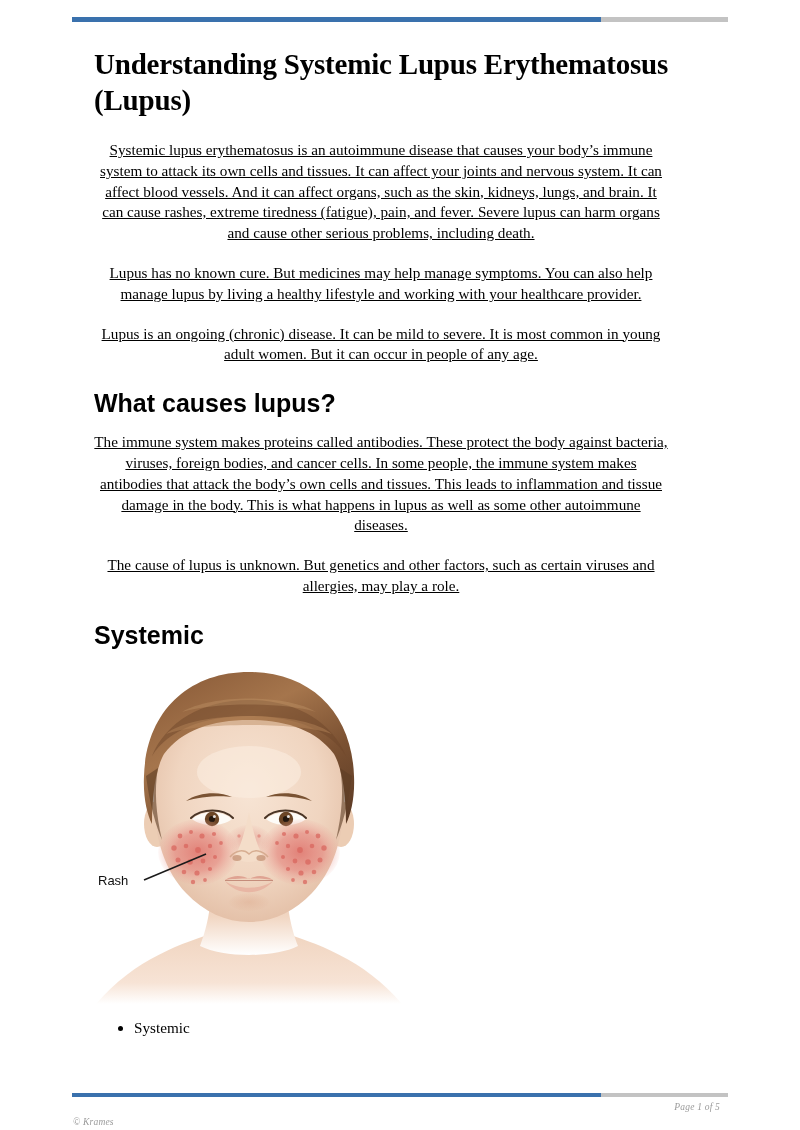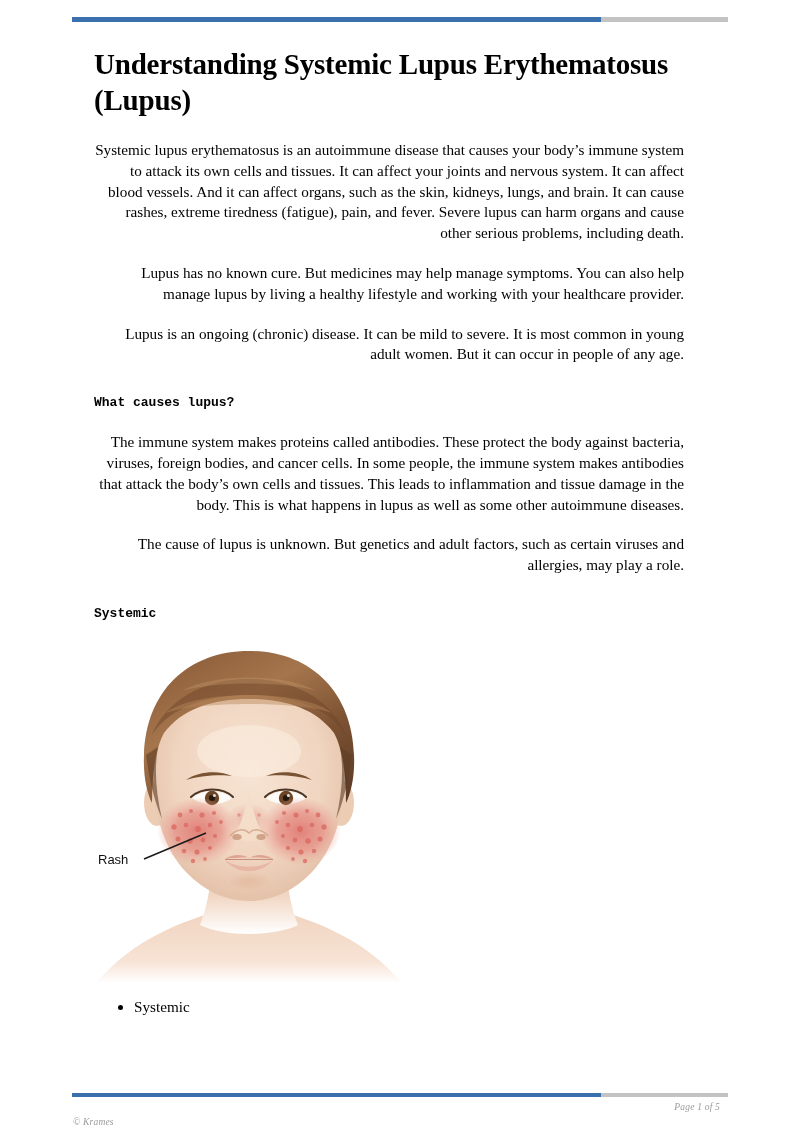--- a/index.html
+++ b/index.html
@@ -56,32 +56,33 @@
   h1.doc-title {
     font-size: 29px;
     line-height: 36px;
     font-weight: bold;
     margin: 0 0 22px 0;
     letter-spacing: -0.2px;
     font-family: "Liberation Serif", "DejaVu Serif", serif;
   }
 
   h2.section-head {
-    font-size: 13px;
+    font-size: 25px;
     line-height: 24px;
     font-weight: bold;
     margin: 26px 0 17px 0;
-    font-family: Liberation Mono, monospace;
+    font-family: Liberation Sans, sans-serif;
   }
 
   p.body-text {
     font-size: 15.2px;
     line-height: 20.8px;
-    margin: 0 0 19px 0;
-    text-align: right;
+    margin: 0 16px 19px 0;
+    text-align: center;
+    text-decoration: underline;
   }
 
   ul.symptom-list {
     margin: 14px 0 0 0;
     padding-left: 40px;
     list-style: disc;
   }
   ul.symptom-list li {
     font-size: 15.2px;
     line-height: 20.8px;
@@ -128,21 +129,21 @@
 
     <h1 class="doc-title">Understanding Systemic Lupus Erythematosus (Lupus)</h1>
 
     <p class="body-text">Systemic lupus erythematosus is an autoimmune disease that causes your body’s immune system to attack its own cells and tissues. It can affect your joints and nervous system. It can affect blood vessels. And it can affect organs, such as the skin, kidneys, lungs, and brain. It can cause rashes, extreme tiredness (fatigue), pain, and fever. Severe lupus can harm organs and cause other serious problems, including death.</p>
     <p class="body-text">Lupus has no known cure. But medicines may help manage symptoms. You can also help manage lupus by living a healthy lifestyle and working with your healthcare provider.</p>
     <p class="body-text">Lupus is an ongoing (chronic) disease. It can be mild to severe. It is most common in young adult women. But it can occur in people of any age.</p>
 
     <h2 class="section-head">What causes lupus?</h2>
 
     <p class="body-text">The immune system makes proteins called antibodies. These protect the body against bacteria, viruses, foreign bodies, and cancer cells. In some people, the immune system makes antibodies that attack the body’s own cells and tissues. This leads to inflammation and tissue damage in the body. This is what happens in lupus as well as some other autoimmune diseases.</p>
-    <p class="body-text">The cause of lupus is unknown. But genetics and adult factors, such as certain viruses and allergies, may play a role.</p>
+    <p class="body-text">The cause of lupus is unknown. But genetics and other factors, such as certain viruses and allergies, may play a role.</p>
 
     <h2 class="section-head">Systemic</h2>
 
     <div class="figure">
       <svg class="figure-svg" width="310" height="340" viewBox="0 0 310 340">
         <defs>
           <radialGradient id="skinGrad" cx="50%" cy="42%" r="62%">
             <stop offset="0%" stop-color="#f7e4d4"></stop>
             <stop offset="62%" stop-color="#f0d5c0"></stop>
             <stop offset="100%" stop-color="#e2bda4"></stop>

